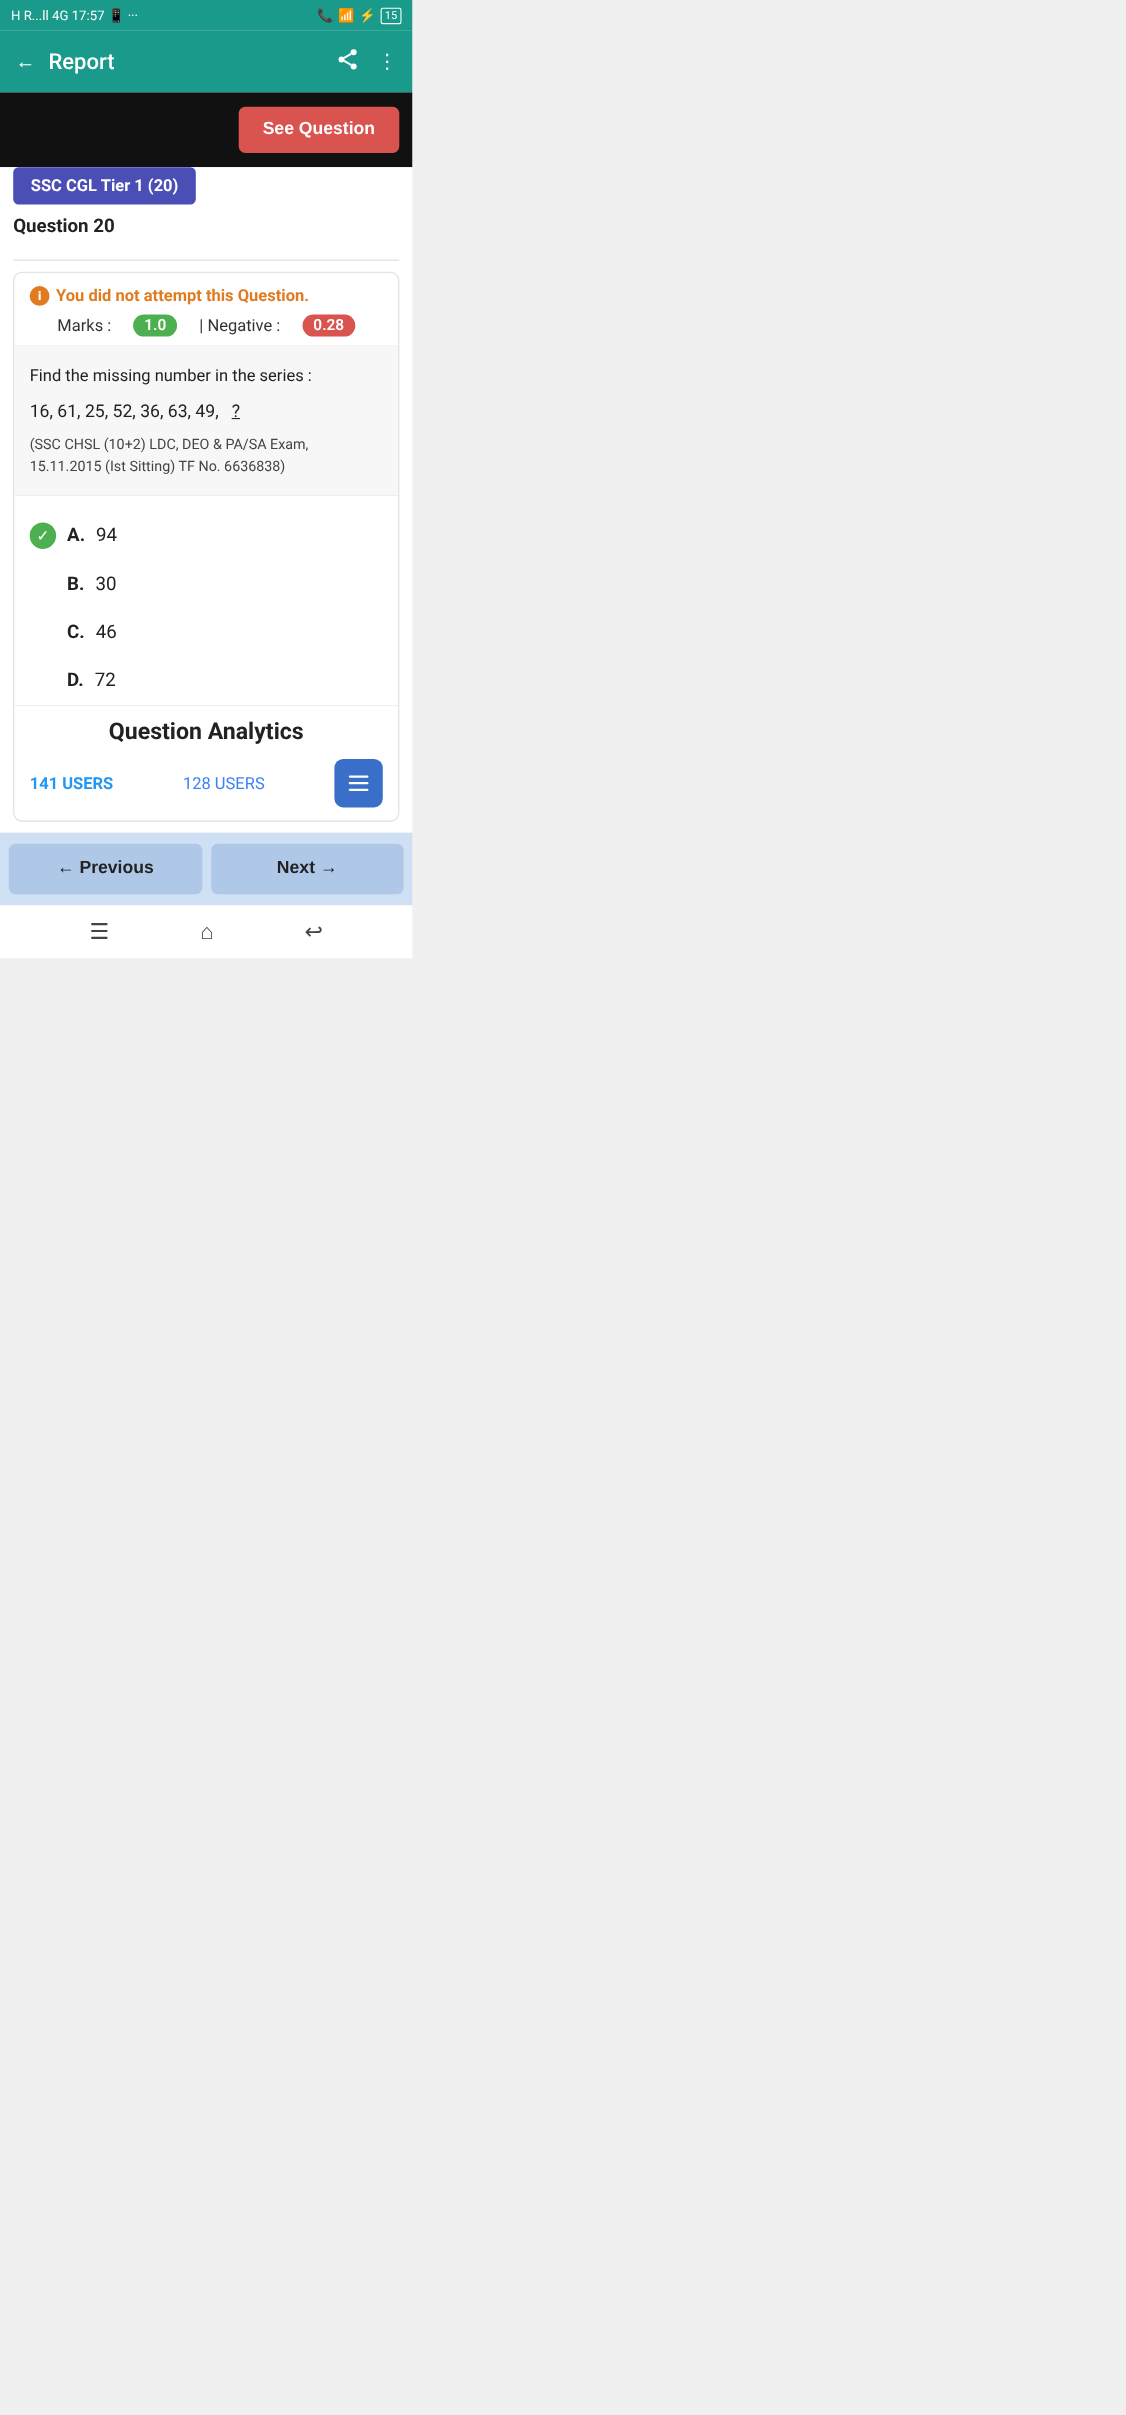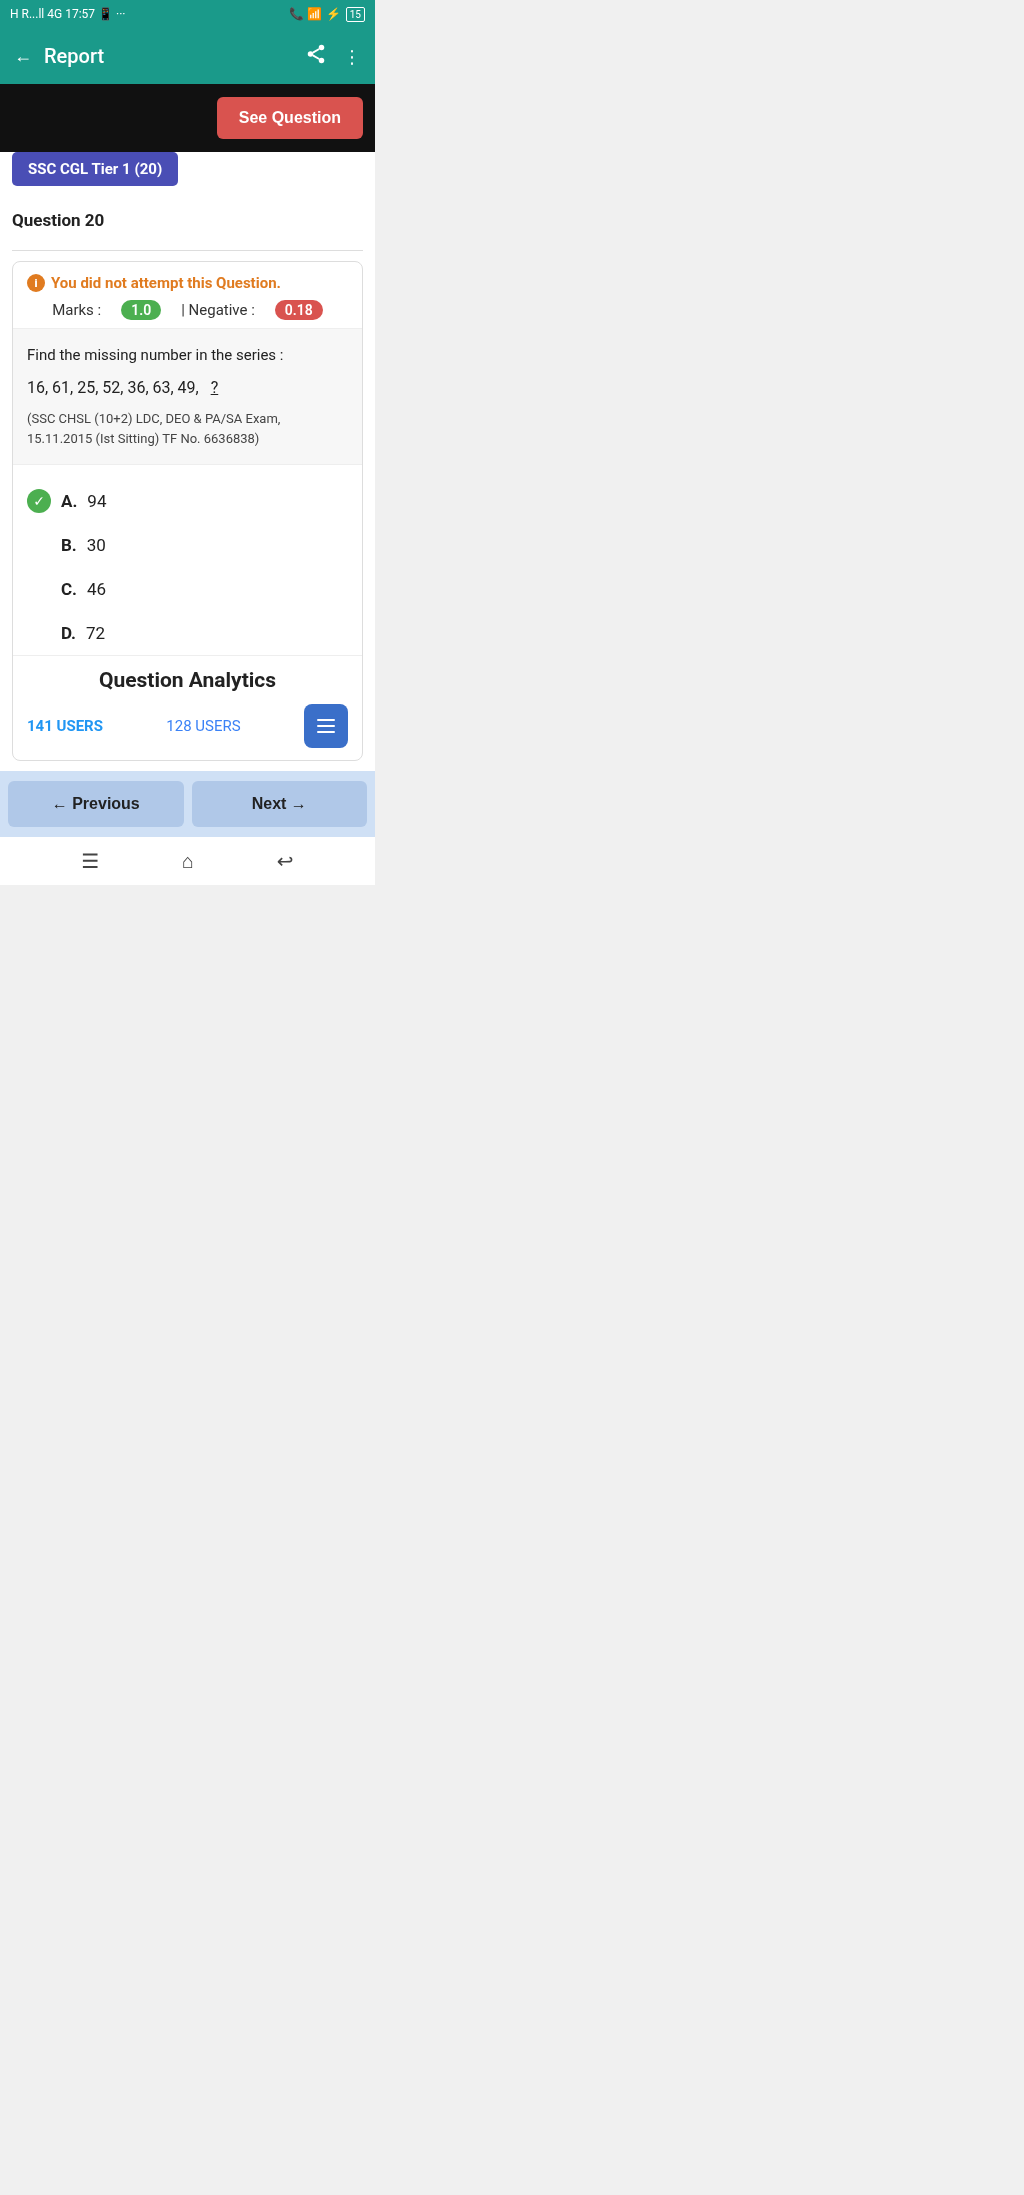--- a/index.html
+++ b/index.html
@@ -82,21 +82,21 @@
       border-top: 1px solid #ddd;
     }
     .section-pill {
       background: #4a4eb5;
       color: white;
       font-size: 15px;
       font-weight: 700;
       border-radius: 5px;
       padding: 8px 16px;
       display: inline-block;
-      margin-bottom: 24px;
+      margin-bottom: 10px;
     }
     .question-number {
       font-size: 17px;
       font-weight: 700;
       color: #222;
       padding-bottom: 20px;
       border-bottom: 1px solid #ddd;
     }
 
     
@@ -342,21 +342,21 @@
 
     <div class="attempt-notice">
       <div class="attempt-text">
         <span class="info-icon">i</span>
         <span>You did not attempt this Question.</span>
       </div>
       <div class="marks-row">
         <span>Marks :</span>
         <span class="marks-badge">1.0</span>
         <span>| Negative :</span>
-        <span class="negative-badge">0.18</span>
+        <span class="negative-badge">0.28</span>
       </div>
     </div>
 
     <div class="question-body">
       <div>Find the missing number in the series :</div>
       <div class="question-series">
         16, 61, 25, 52, 36, 63, 49, &nbsp;&nbsp;<span class="blank-word">?</span>
       </div>
       <div class="question-source">(SSC CHSL (10+2) LDC, DEO &amp; PA/SA Exam, 15.11.2015 (Ist Sitting) TF No. 6636838)</div>
     </div>

